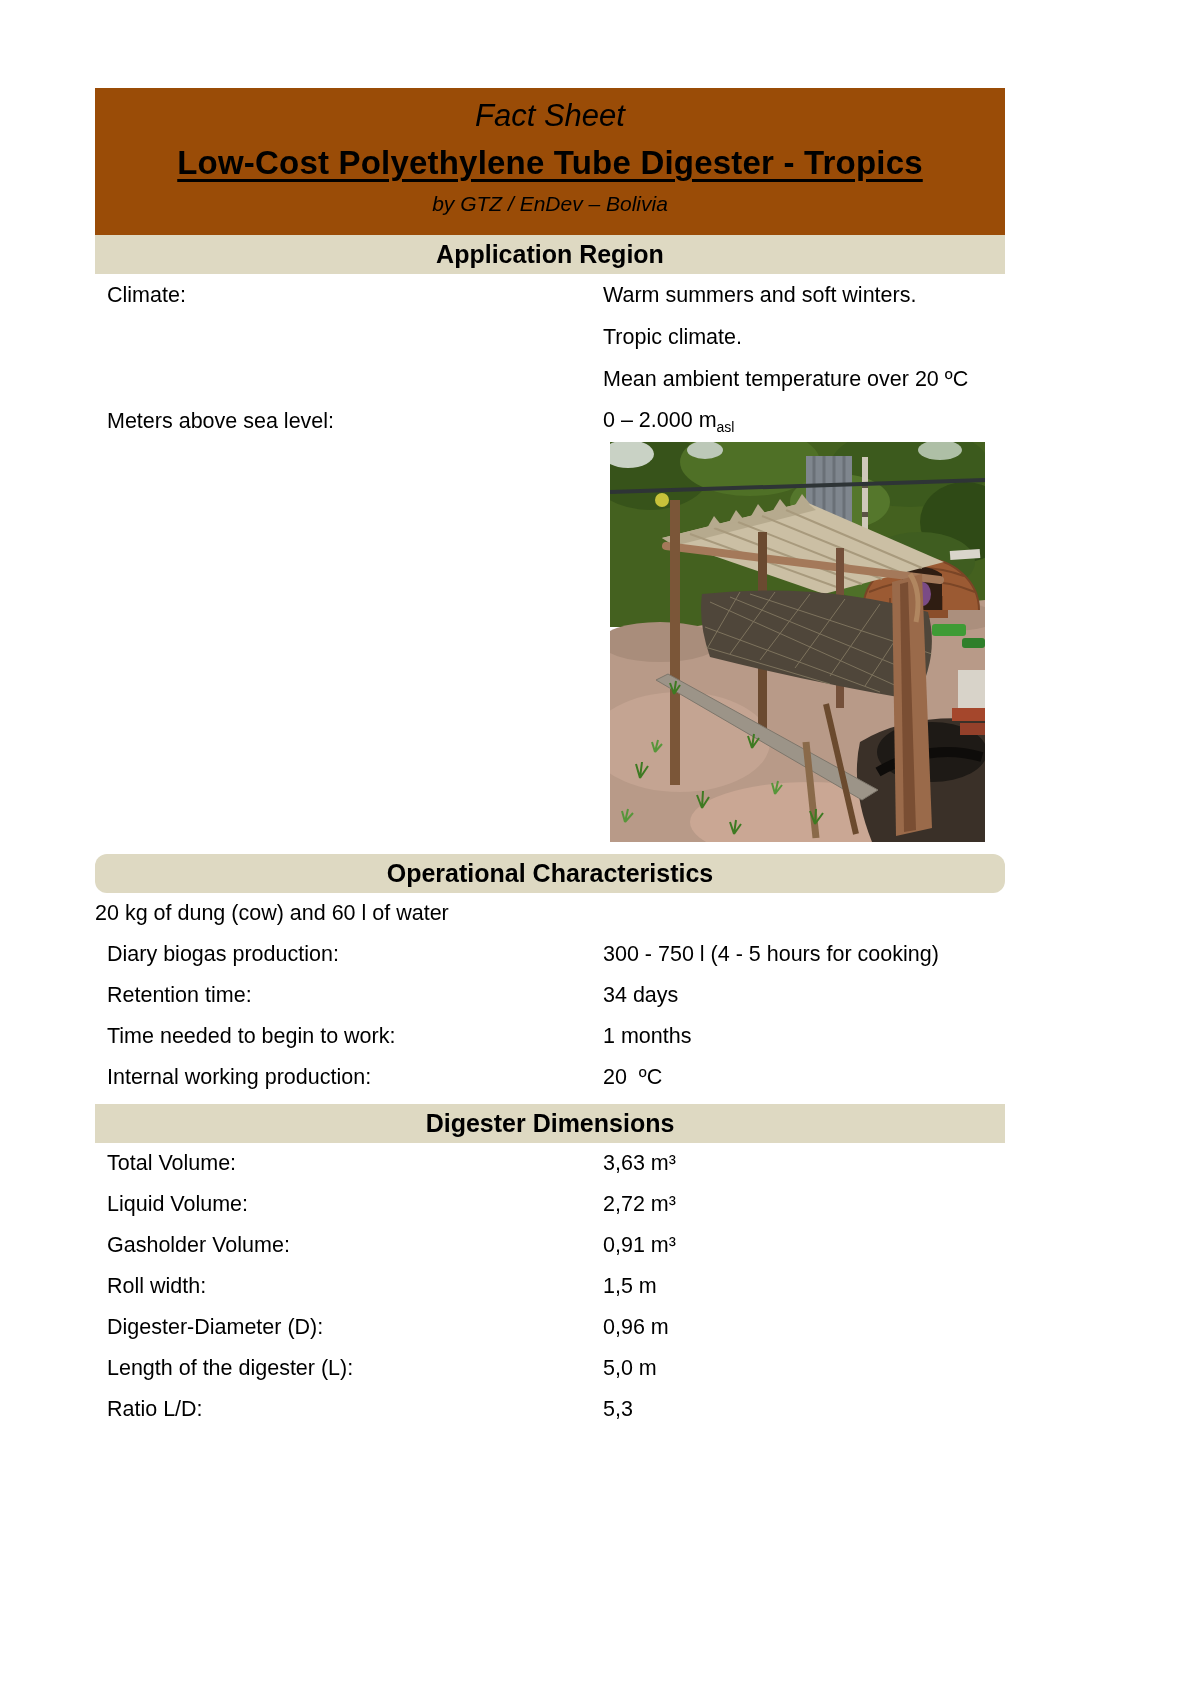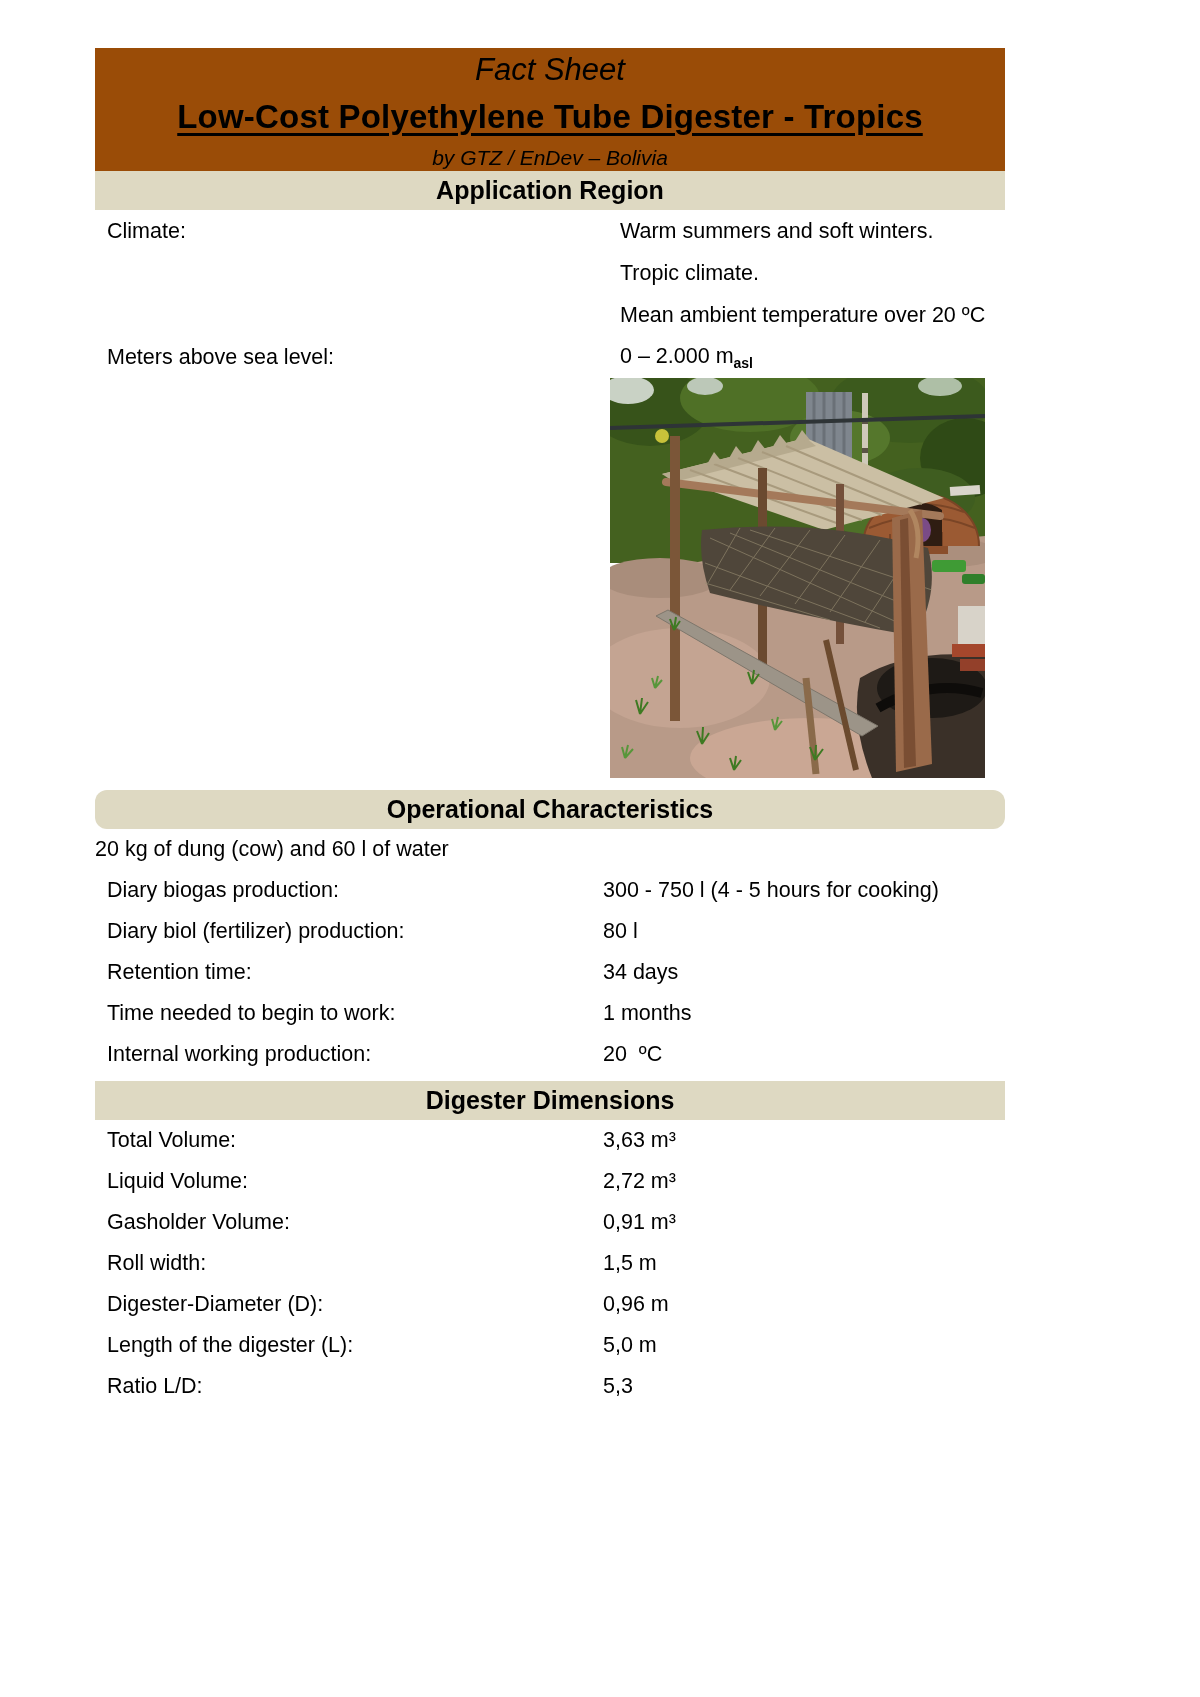--- a/index.html
+++ b/index.html
@@ -5,32 +5,32 @@
   :root{
     --header-bg:#9A4C07;
     --section-bg:#DED9C2;
     --text:#000000;
   }
   *{margin:0;padding:0;box-sizing:border-box;}
   html,body{background:#ffffff;}
   body{font-family:"Liberation Sans", sans-serif;color:var(--text);}
   .canvas{position:relative;width:1200px;height:1697px;background:#ffffff;overflow:hidden;}
   .page{position:absolute;left:95px;top:48px;width:910px;}
-  .doc-header{background:var(--header-bg);height:123px;text-align:center;}
+  .doc-header{background:var(--header-bg);height:147px;padding-top:6px;text-align:center;margin-top:40px;}
   .pretitle{font-size:31px;font-style:italic;line-height:44px;}
   .doc-title{font-size:33px;font-weight:bold;line-height:50px;text-decoration:underline;text-decoration-thickness:3px;text-underline-offset:5px;letter-spacing:0.2px;}
   .byline{font-size:21px;font-style:italic;line-height:32px;}
   .section-bar{background:var(--section-bg);height:39px;display:flex;align-items:center;justify-content:center;}
   .section-bar .heading{font-size:25px;font-weight:bold;}
   .rows{width:100%;}
   .row{display:flex;height:41px;align-items:center;font-size:21.5px;}
-  .app-rows .row{height:42px;gap:17px;}
+  .app-rows .row{height:42px;}
   .row .label{width:508px;padding-left:12px;flex:none;}
   .row .value{flex:1;white-space:pre-wrap;}
-  sub.unit-sub{font-size:14px;vertical-align:-5px;font-weight:bold;}
+  sub.unit-sub{font-size:14px;vertical-align:-5px;}
   .photo-wrap{margin-left:515px;width:375px;height:400px;line-height:0;}
   .bar-op{margin-top:12px;border-radius:12px;}
   .bar-dim{margin-top:6px;}
 </style>
 </head>
 <body>
 
 <div class="canvas">
   <div class="page">
 
@@ -188,24 +188,20 @@
 
     <div class="rows">
       <div class="row">
         <div class="value">20 kg of dung (cow) and 60 l of water</div>
       </div>
       <div class="row">
         <div class="label">Diary biogas production:</div>
         <div class="value">300 - 750 l (4 - 5 hours for cooking)</div>
       </div>
       <div class="row">
-        <div class="label">Diary biol (fertilizer) production:</div>
-        <div class="value">80 l</div>
-      </div>
-      <div class="row">
         <div class="label">Retention time:</div>
         <div class="value">34 days</div>
       </div>
       <div class="row">
         <div class="label">Time needed to begin to work:</div>
         <div class="value">1 months</div>
       </div>
       <div class="row">
         <div class="label">Internal working production:</div>
         <div class="value">20  ºC</div>

